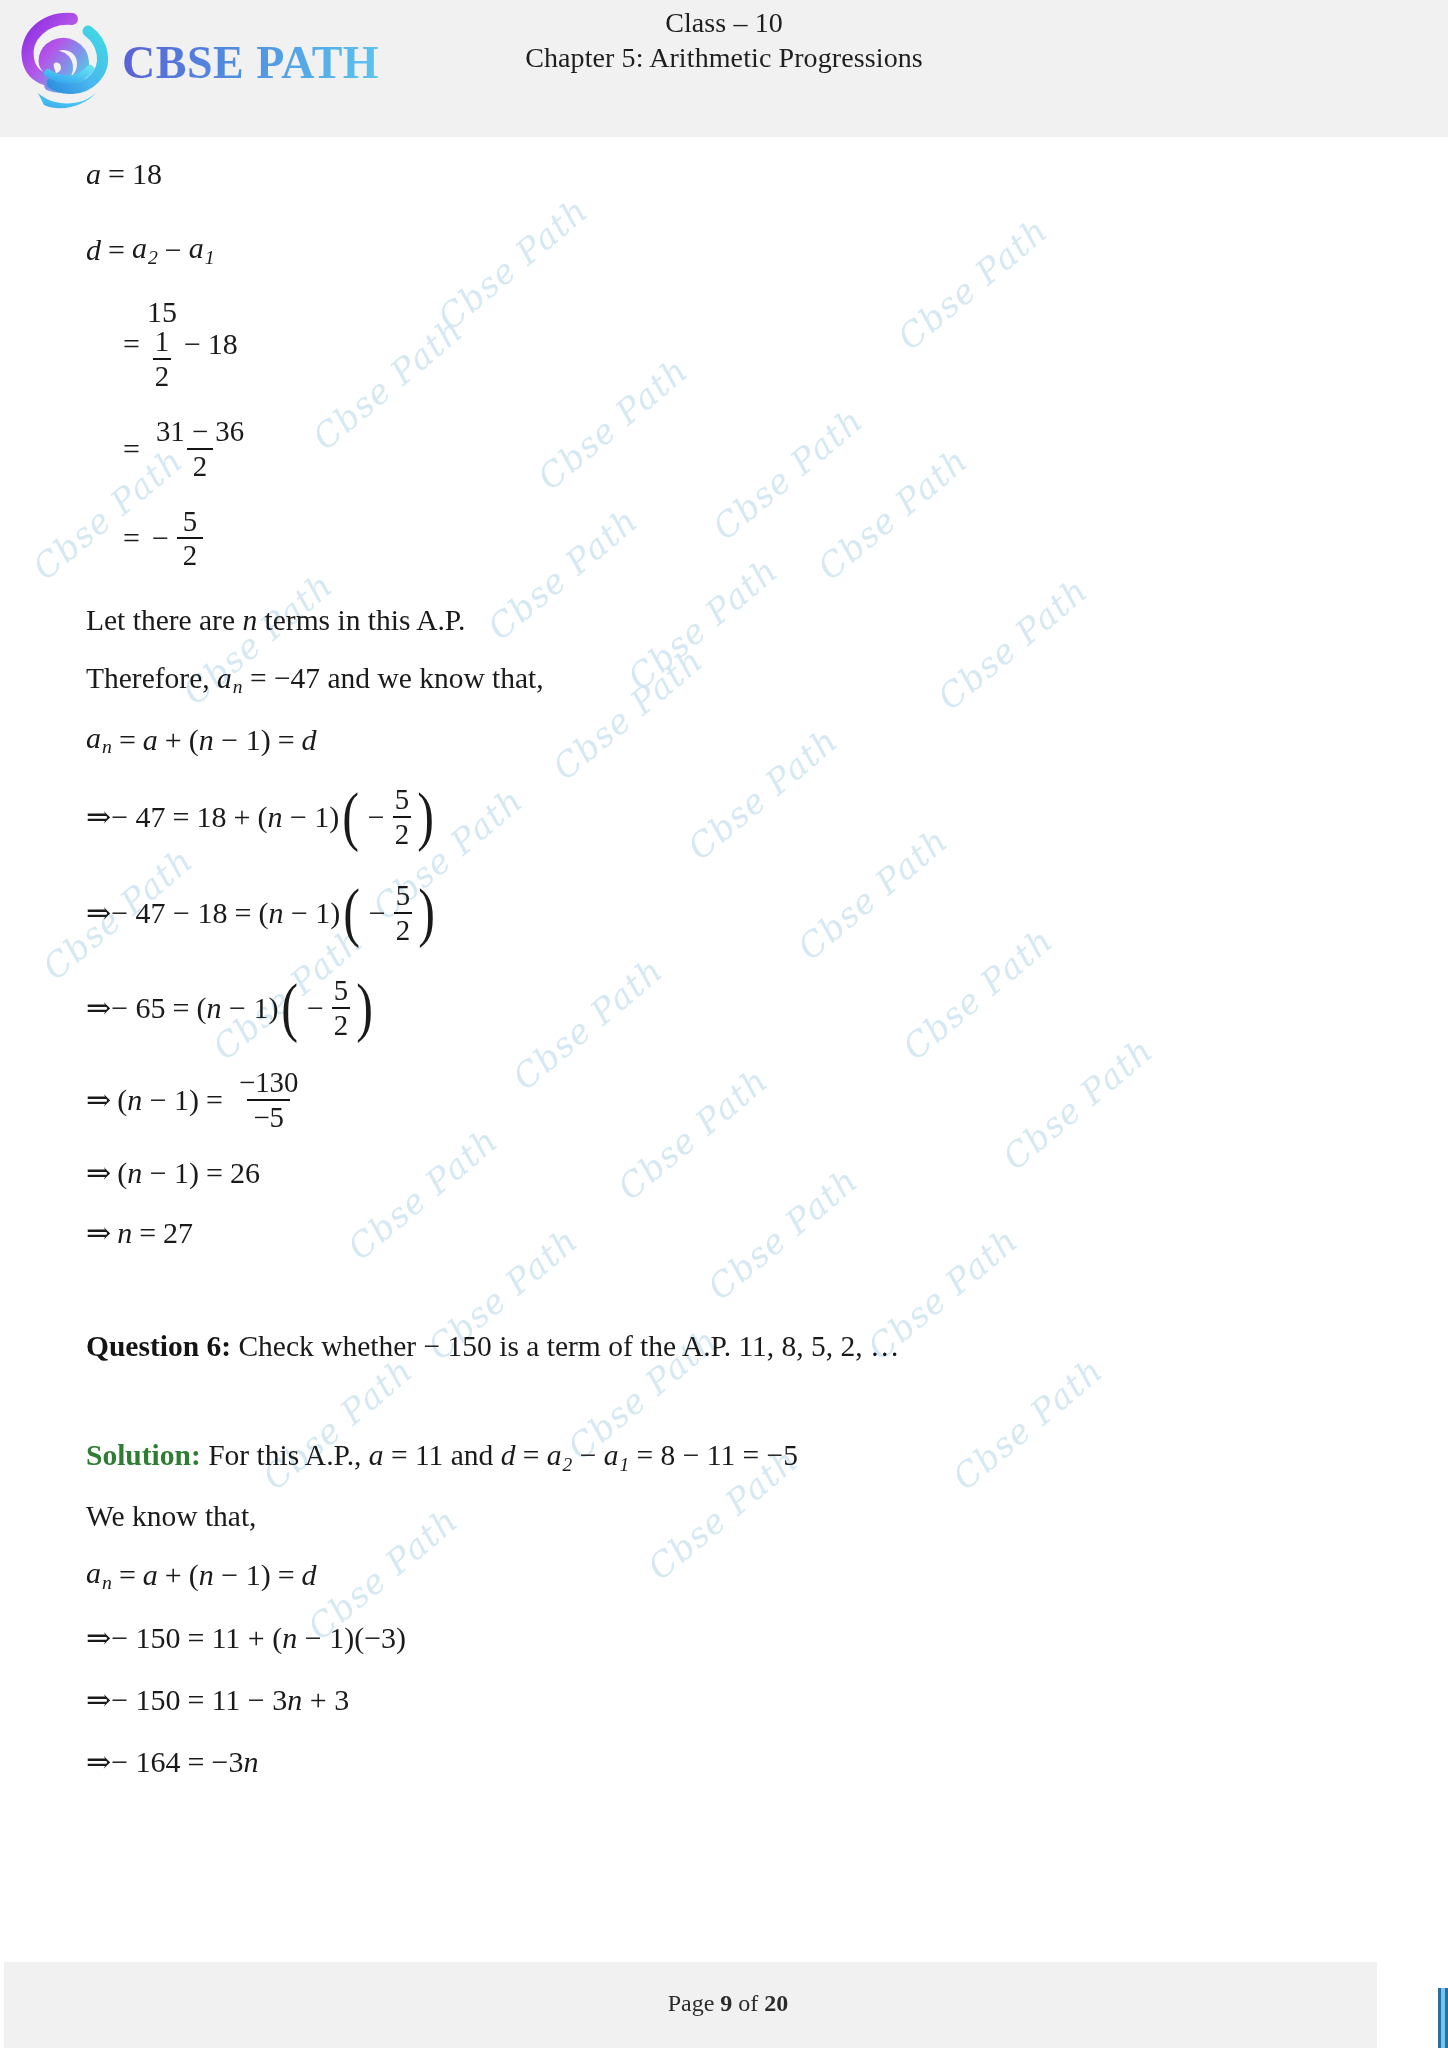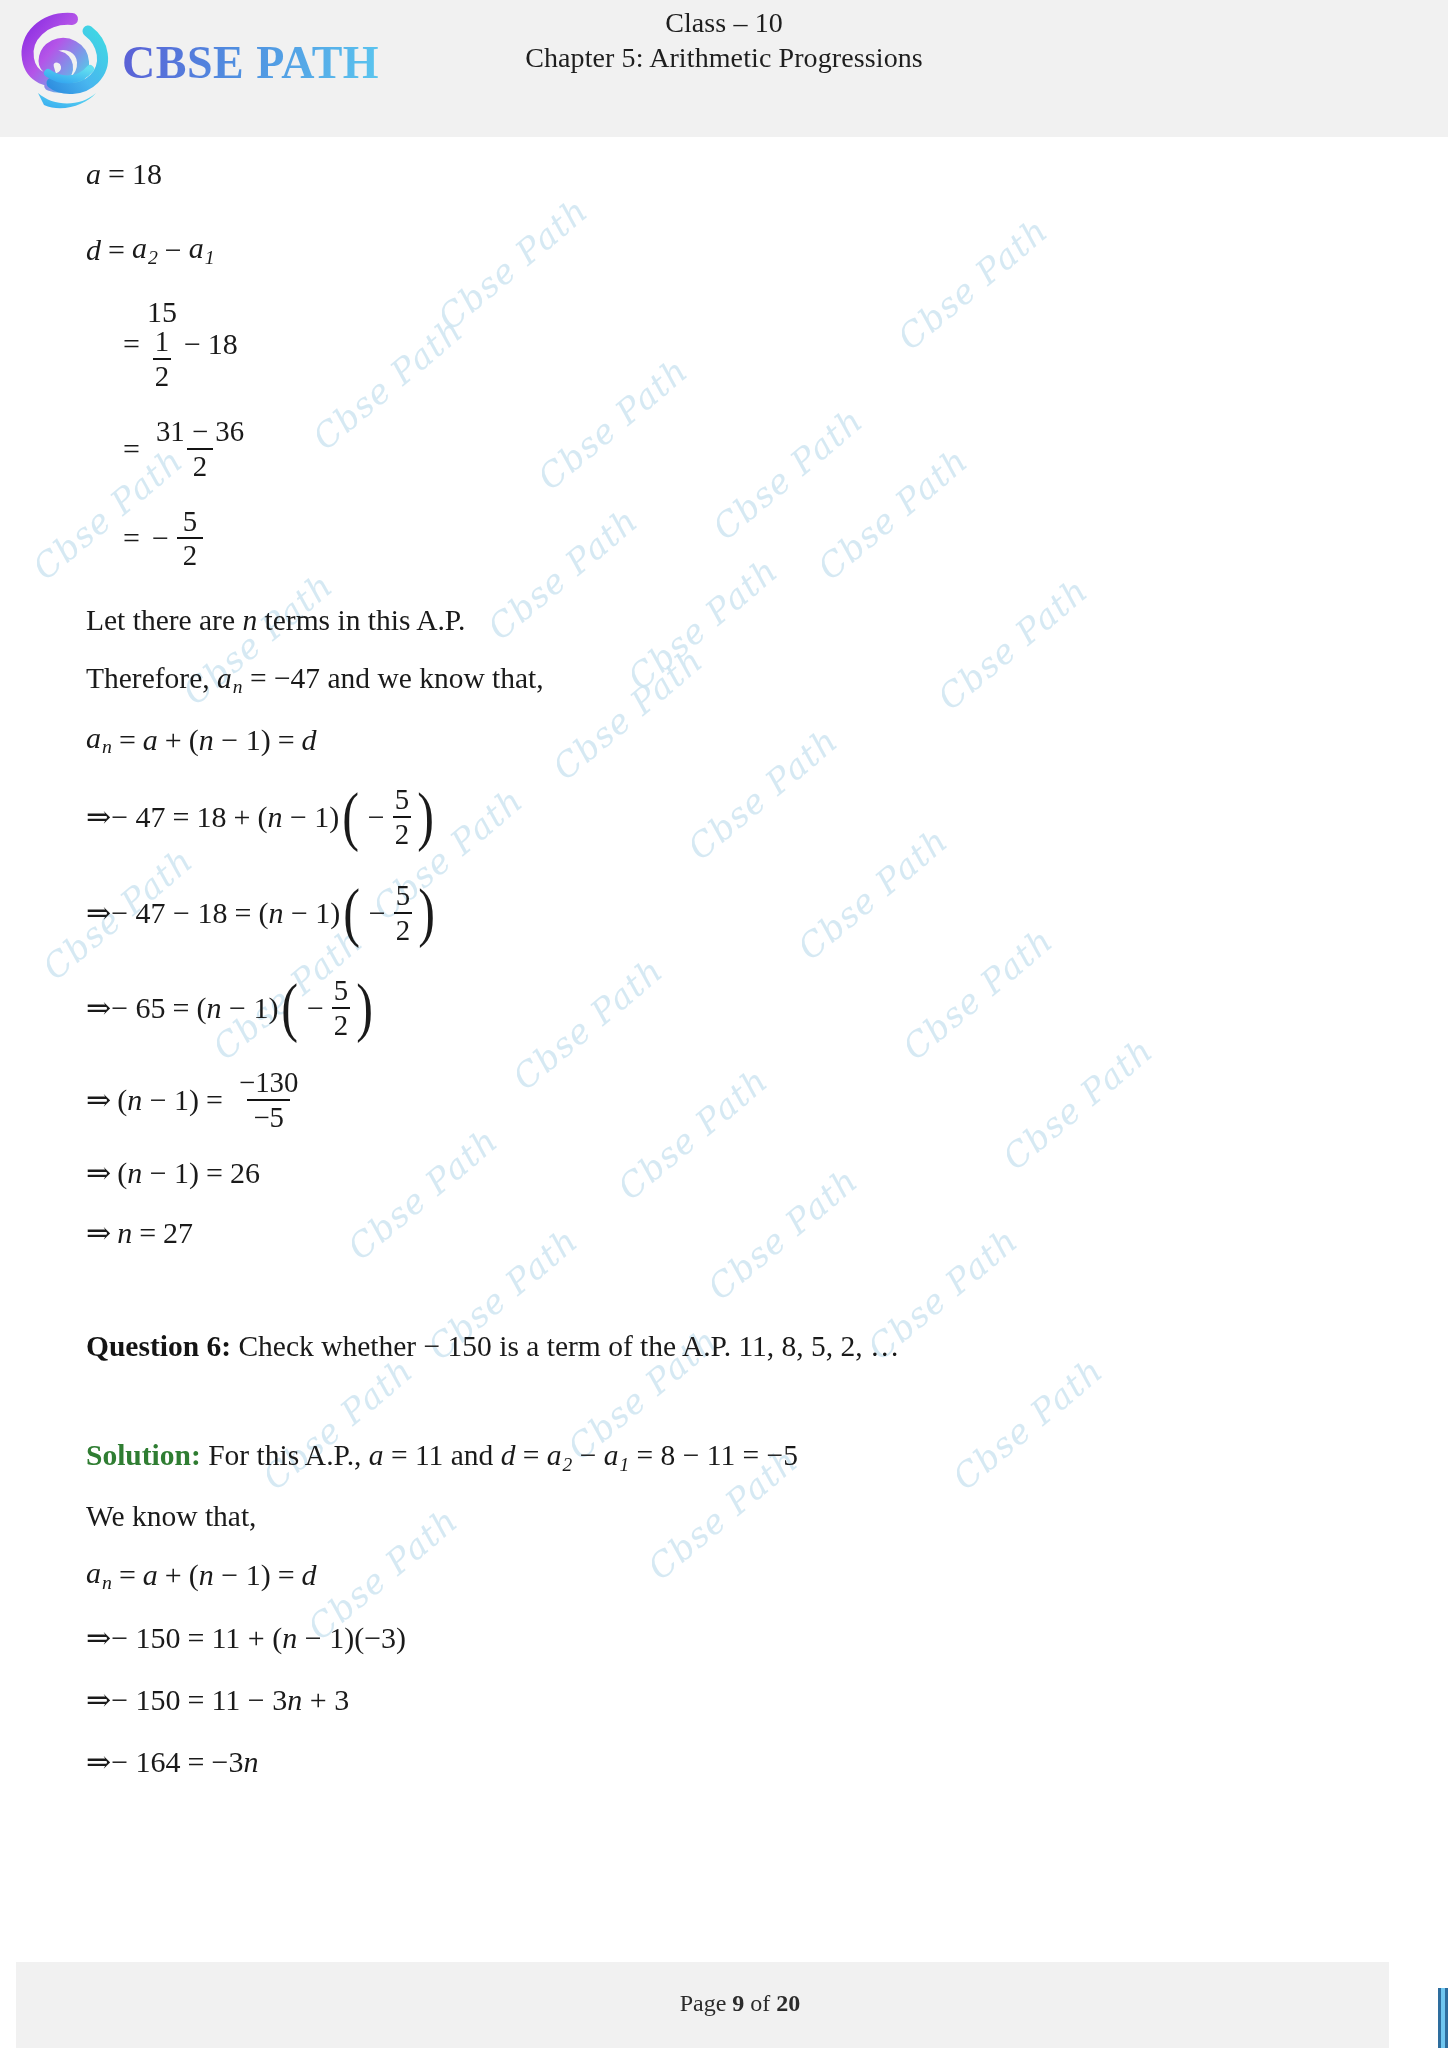--- a/index.html
+++ b/index.html
@@ -189,21 +189,21 @@
   .slabel {
     font-weight: bold;
     color: #2f7d32;
   }
   .spacer-lg { height: 54px; }
   .spacer-md { height: 30px; }
 
   
   .page-footer {
     position: absolute;
-    left: 16px;
+    left: 4px;
     top: 1962px;
     width: 1373px;
     height: 86px;
     background: #f1f1f1;
     z-index: 5;
   }
   .footer-text {
     position: absolute;
     left: 0;
     top: 28px;

